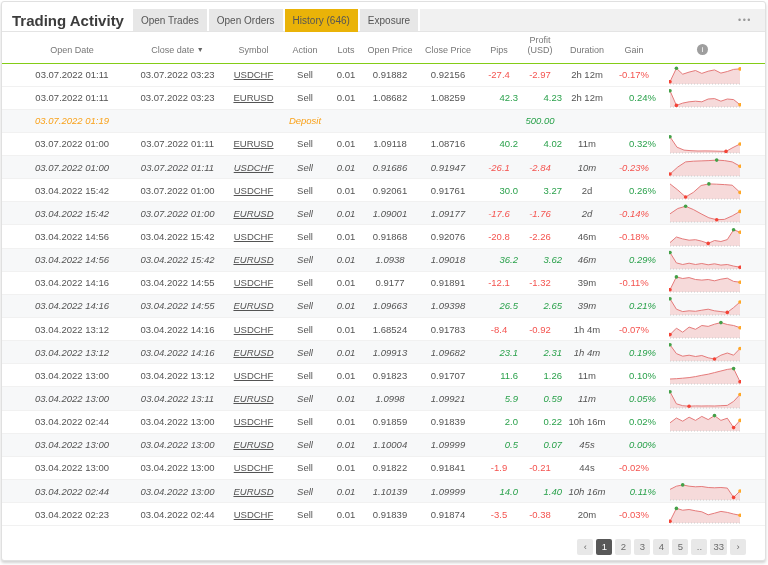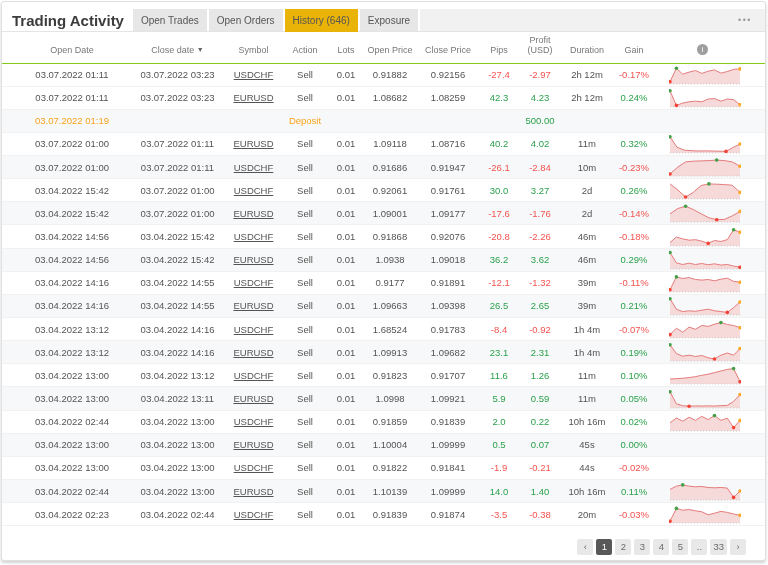--- a/index.html
+++ b/index.html
@@ -8,28 +8,28 @@
 .tabbar { display:flex; align-items:stretch; height:23px; margin-top:7px; position:relative; }
 .tabbar::after { content:''; position:absolute; left:0; right:0; bottom:0; height:1px; background:#e4e4e4; }
 .tab-title { padding:0 9px 0 10px; font-weight:bold; color:#3c3c3c; display:flex; align-items:center; font-size:15px; }
 .tab { background:#e7e7e7; color:#555; padding:0 8px; display:flex; align-items:center; margin-right:2px; margin-bottom:1px; font-size:10px; cursor:pointer; }
 .tab.active { background:#eab308; margin-bottom:0; position:relative; z-index:1; }
 .tab-fill { flex:1; background:#f1f1f1; margin-bottom:1px; display:flex; align-items:center; justify-content:flex-end; padding-right:13px; }
 .menu-dots { color:#999; font-size:9px; letter-spacing:1.5px; cursor:pointer; line-height:1; }
 table { width:100%; border-collapse:collapse; table-layout:fixed; }
 thead th { font-weight:normal; color:#777; font-size:9px; vertical-align:bottom; padding-bottom:8px; height:31px; text-align:center; border-bottom:1px solid #84cc16; white-space:nowrap; }
 tbody td { height:23.15px; text-align:center; font-size:9.5px; color:#545454; border-bottom:1px solid #f1f1f1; padding:0; white-space:nowrap; }
-tbody tr.alt { background:#f7f8f9; }
+tbody tr.alt { background:#f7f8f9;font-style:italic; }
 th:first-child, td:first-child { padding-left:12px; }
 td.chart, th.chart { padding-left:13px; padding-right:29px; text-align:center; }
 td.chart svg { display:block; }
 .sym { text-decoration:underline; cursor:pointer; }
 .info { display:inline-block; width:11px; height:11px; border-radius:50%; background:#9e9e9e; color:#fff; font-size:8px; line-height:11px; text-align:center; }
 .caret { font-size:7px; vertical-align:1px; color:#666; }
-.pos { color:var(--pos); }
+.pos { color:var(--pos);text-align:right; }
 .neg { color:var(--neg); }
 tr.deposit td { color:var(--dep); }
 tr.deposit td.dpos { color:var(--pos); }
 .pager { position:absolute; right:19px; bottom:5px; display:flex; gap:3px; }
 .pbtn { min-width:16px; height:16px; line-height:16px; text-align:center; background:#e8e8e8; color:#6b6b6b; font-size:9.5px; border-radius:2px; padding:0 3px; cursor:pointer; }
 .pbtn.active { background:#585858; color:#fff; }
 </style>
 </head>
 <body>
 

